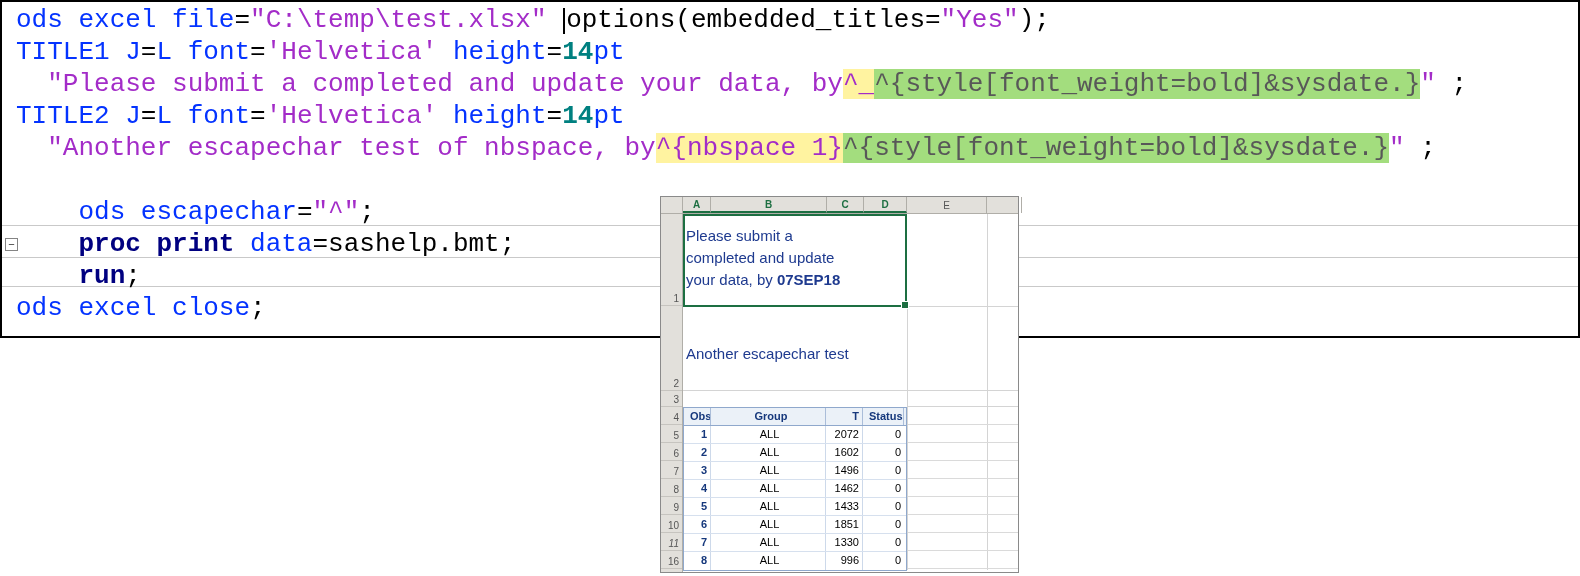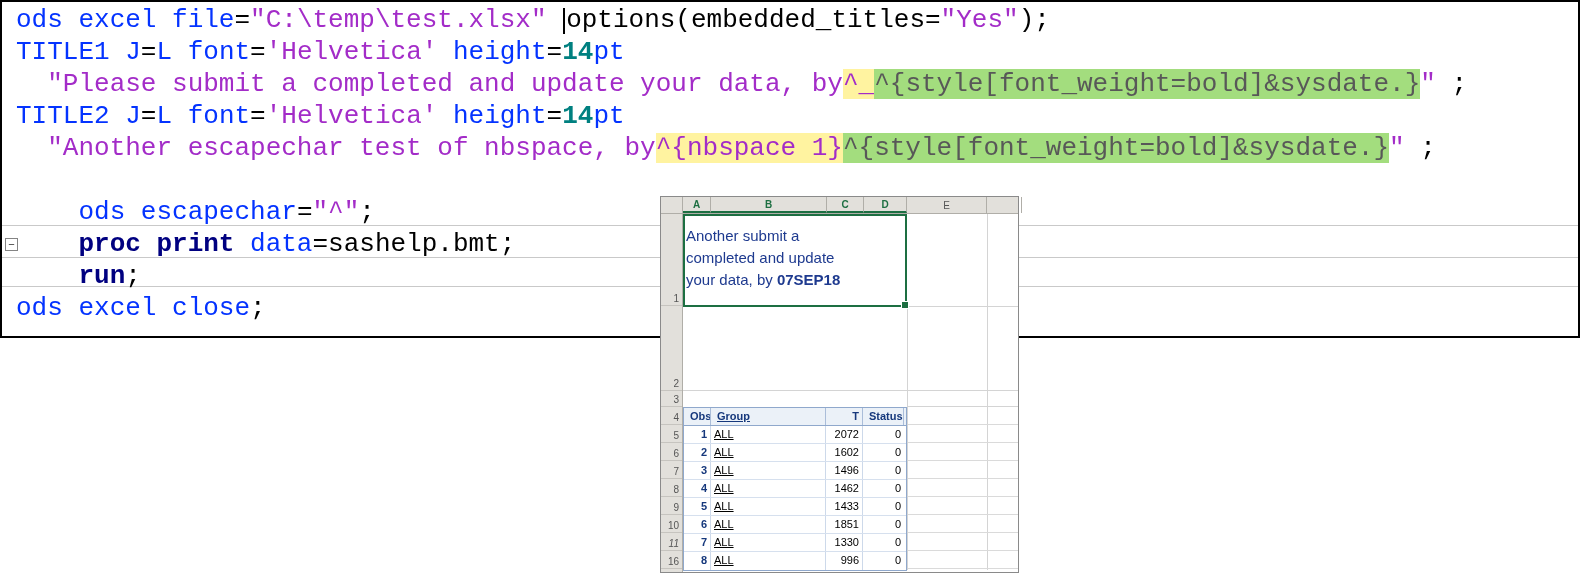--- a/index.html
+++ b/index.html
@@ -43,21 +43,21 @@
   
   .obs-table{position:absolute;left:22px;top:210px;width:224px;border:1px solid #8fa8cc;box-sizing:border-box;background:#fff;z-index:4;}
   .obs-hrow{display:flex;height:18px;box-sizing:border-box;background:#ebf1f8;border-bottom:1px solid #8fa8cc;}
   .obs-row{display:flex;height:18px;box-sizing:border-box;border-bottom:1px solid #d6e0ee;}
   .obs-row:last-child{border-bottom:none;}
   .obs-cell{box-sizing:border-box;height:100%;font-size:11px;line-height:16px;overflow:hidden;border-right:1px solid #cdd9ea;color:#000;}
   .obs-cell:last-child{border-right:none;}
   .obs-cell.h{font-weight:bold;color:#16387c;border-right:1px solid #aabdd9;padding-left:6px;}
   .obs-cell.obs{font-weight:bold;color:#16387c;}
   .a-r{text-align:right;padding-right:3px;}
-  .a-l{text-align:left;padding-left:3px;text-decoration:underline;}
+  .a-l{text-align:center;padding-left:3px;}
 </style>
 </head>
 <body>
 
 <div class="screen">
 
   <div class="code-pane">
     <div class="hrule" style="top:223px"></div>
     <div class="hrule" style="top:255px"></div>
     <div class="hrule" style="top:284px"></div>
@@ -72,25 +72,26 @@
     <div class="hline" style="left:246px;top:109px;width:111px"></div>
     <div class="hline" style="left:22px;top:193px;width:335px"></div>
     <div class="hline" style="left:246px;top:209px;width:111px"></div>
     <div class="ef-grid"></div>
 
     <div class="xl-selection">
       <div class="fill-handle"></div>
     </div>
 
     <div class="xl-title t1">
-        <div class="tline">Another submit a</div>
+        <div class="tline">Please submit a</div>
         <div class="tline">completed and update</div>
         <div class="tline">your data, by <span class="bdate">07SEP18</span></div>
       </div>
     <div class="xl-title t2">
+        <div class="tline">Another escapechar test</div>
       </div>
 
     <div class="obs-table">
       <div class="obs-hrow">
           <div class="obs-cell h a-r" style="flex: 0 0 27px;">Obs</div>
           <div class="obs-cell h a-l" style="flex: 0 0 115px;">Group</div>
           <div class="obs-cell h a-r" style="flex: 0 0 37px;">T</div>
           <div class="obs-cell h a-r" style="flex: 0 0 41px;">Status</div>
         </div>
       <div>

